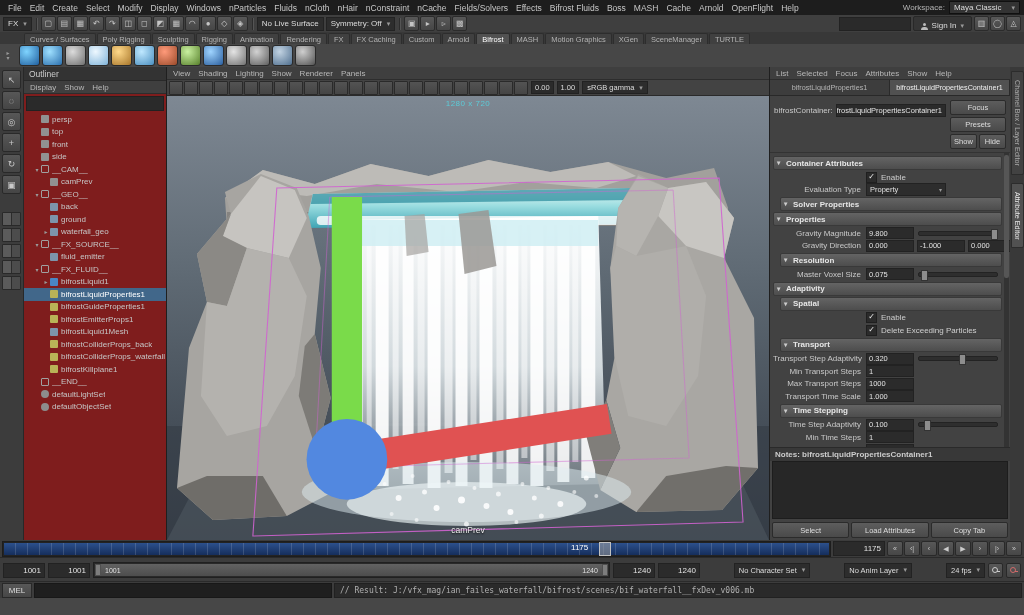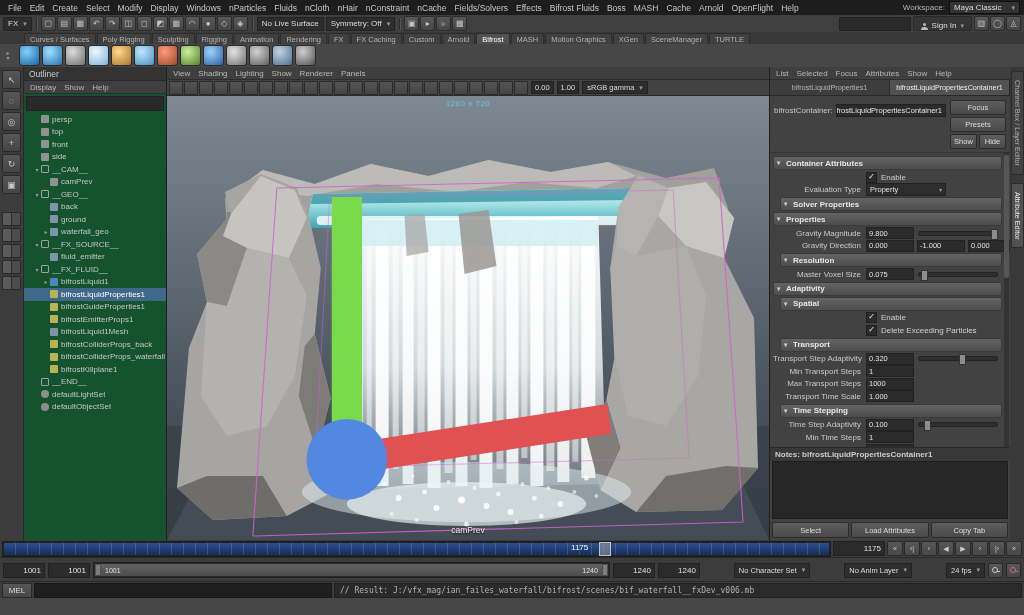--- a/index.html
+++ b/index.html
@@ -29,21 +29,21 @@
   .shelf-icons{position:absolute;top:44px;height:23px;left:0;right:0;background:#474747;border-bottom:1px solid #292929;display:flex;align-items:center;gap:2px;padding:0 3px;}
   .shelf-arrows{display:flex;flex-direction:column;width:10px;margin-right:4px;color:#999;font-size:6px;line-height:5px;text-align:center;}
   .shelf-icon{width:19px;height:19px;border-radius:3px;border:1px solid #2a2a2a;flex:none;}
   
   .main{position:absolute;top:67px;height:473px;left:0;right:0;display:flex;}
   .tool-column{width:23px;background:#3c3c3c;border-right:1px solid #282828;display:flex;flex-direction:column;align-items:center;padding-top:3px;gap:2px;flex:none;}
   .tool-icon{width:17px;height:17px;background:linear-gradient(#575757,#454545);border:1px solid #292929;border-radius:2px;color:#c9c9c9;font-size:9px;display:flex;align-items:center;justify-content:center;}
   .tool-gap{height:14px;}
   .layout-icon{width:17px;height:12px;background:linear-gradient(90deg,#5b5b5b 48%,#2c2c2c 48%,#2c2c2c 52%,#4c4c4c 52%);border:1px solid #292929;border-radius:1px;}
   
-  .outliner{width:142px;background:#14532d;border-right:1px solid #1f1f1f;display:flex;flex-direction:column;flex:none;}
+  .outliner{width:142px;background:#7f1d1d;border-right:1px solid #1f1f1f;display:flex;flex-direction:column;flex:none;}
   .panel-title{height:13px;background:#333;display:flex;align-items:center;padding:0 5px;font-size:8.5px;color:#ccc;border-bottom:1px solid #292929;flex:none;}
   .panel-menus{height:12px;display:flex;align-items:center;padding:0 2px;background:#3f3f3f;border-bottom:1px solid #2d2d2d;flex:none;}
   .panel-menu{padding:0 4px;font-size:8px;color:#b8b8b8;white-space:nowrap;}
   .outliner-search{height:13px;margin:2px 2px 1px;background:#2a2a2a;border:1px solid #212121;display:flex;align-items:center;padding:0 2px;flex:none;}
   .outliner-search input{flex:1;background:transparent;border:none;outline:none;color:#ddd;font-size:8px;font-family:"Liberation Sans",sans-serif;}
   .outliner-list{flex:1;overflow:hidden;padding-top:1px;}
   .out-row{height:12.5px;display:flex;align-items:center;font-size:8px;color:#c6c6c6;white-space:nowrap;}
   .out-row.selected{background:#41678a;color:#fff;}
   .out-arrow{width:8px;font-size:6px;color:#9a9a9a;text-align:center;flex:none;}
   .out-icon{width:8px;height:8px;border-radius:1px;margin-right:3px;flex:none;box-sizing:border-box;}

